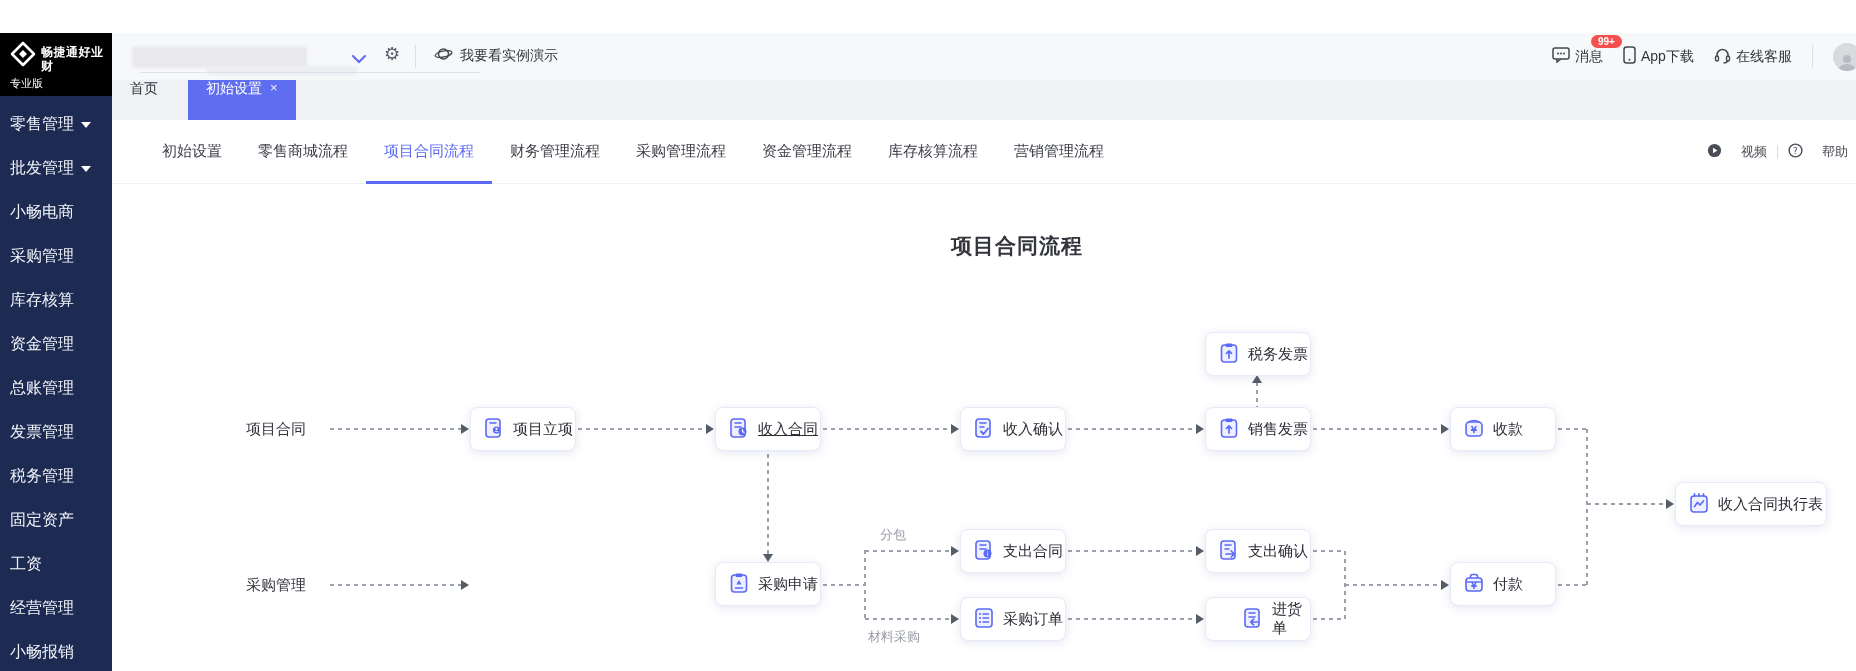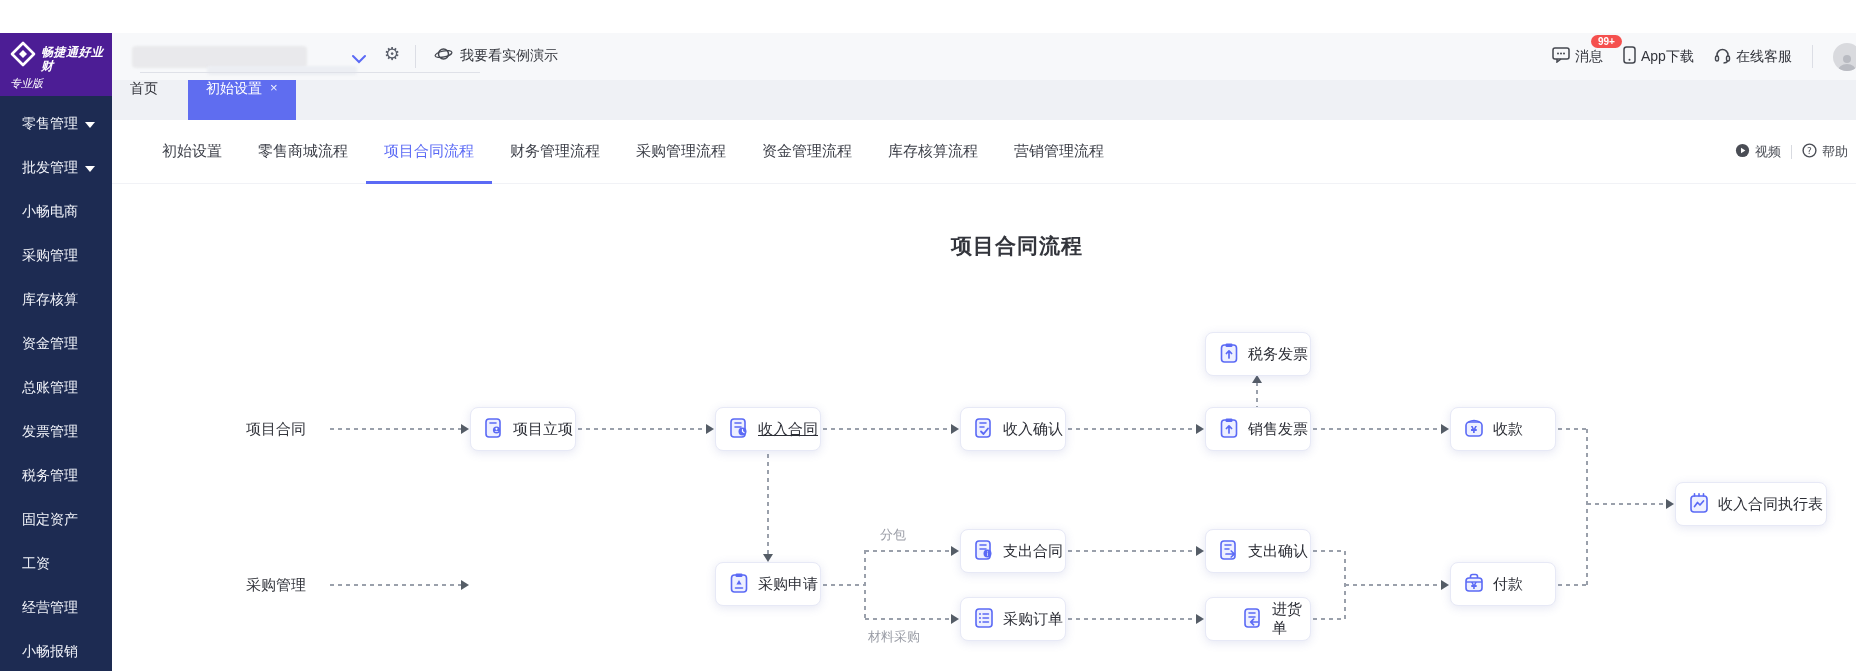--- a/index.html
+++ b/index.html
@@ -2,27 +2,27 @@
 <html><head>
 <meta charset="utf-8">
 <style>
   * { margin:0; padding:0; box-sizing:border-box; }
   html,body { width:1856px; height:671px; overflow:hidden; background:#fff;
     font-family:"Liberation Sans","DejaVu Sans",sans-serif; }
   body { position:relative; }
 
   
   .sidebar { position:absolute; left:0; top:33px; width:112px; bottom:0; background:#1d2b52; z-index:5; }
-  .logo-block { position:relative; height:63px; background:#4c1d95; padding:8px 8px 0 10px;font-style:italic; }
+  .logo-block { position:relative; height:63px; background:#000000; padding:8px 8px 0 10px; }
   .logo-row { display:flex; align-items:flex-start; gap:5px; }
   .brand-name { color:#fff; font-size:12px; font-weight:bold; line-height:14px; margin-top:4px; letter-spacing:.5px; }
   .edition { color:#fff; font-size:11px; margin-top:3px; }
   .side-menu { padding-top:6px; }
-  .side-item { height:44px; display:flex; align-items:center; padding-left:22px; gap:7px;
-    color:#f2f4fa; font-size:14px; cursor:pointer; }
+  .side-item { height:44px; display:flex; align-items:center; padding-left:10px; gap:7px;
+    color:#f2f4fa; font-size:16px; cursor:pointer; }
   .caret { width:0; height:0; border-left:5px solid transparent; border-right:5px solid transparent;
     border-top:6px solid #fff; margin-top:2px; }
 
   
   .topstrip { position:absolute; left:0; top:0; width:100%; height:33px; background:#fff; }
   .header { position:absolute; left:112px; top:33px; right:0; height:47px; background:#f7f8fa; }
   .censor1 { position:absolute; left:20px; top:13px; width:175px; height:22px; background:#e9e9ec;
     border-radius:4px; filter:blur(1px); }
   .censor2 { position:absolute; left:95px; top:33px; width:150px; height:9px; background:#eceef3;
     border-radius:3px; filter:blur(1px); }
@@ -50,21 +50,21 @@
   .content { position:absolute; left:112px; top:120px; right:0; bottom:0; background:#fff; }
   .nav-row { position:absolute; left:0; top:0; right:0; height:64px; display:flex; align-items:center;
     padding-left:32px; border-bottom:1px solid #f1f2f6; }
   .ntab { position:relative; padding:0 18px; font-size:15px; color:#3c3f48; cursor:pointer; height:64px;
     display:flex; align-items:center; }
   .ntab.active { color:#5b6af5; }
   .ntab.active::after { content:""; position:absolute; left:0; right:0; bottom:0; height:3px; background:#5b6af5; }
   .nav-right { position:absolute; right:8px; top:0; height:64px; display:flex; align-items:center; gap:10px;
     font-size:13px; color:#4a4d55; }
   .nav-right .vdiv { width:1px; height:14px; background:#d8dae0; }
-  .nav-link { display:flex; align-items:center; gap:5px; cursor:pointer; white-space:nowrap; }
+  .nav-link { display:flex; align-items:center; gap:19px; cursor:pointer; white-space:nowrap; }
 
   .flow-title { position:absolute; left:905px; top:112px; transform:translateX(-50%); font-size:21px;
     color:#33353c; font-weight:600; letter-spacing:1px; }
 
   
   .node { position:absolute; width:106px; height:44px; background:#fff; border:1px solid #e7e9f6;
     border-radius:8px; box-shadow:0 2px 10px rgba(93,106,180,.16); display:flex; align-items:center;
     padding-left:12px; gap:8px; font-size:15px; color:#2c2e36; cursor:pointer; }
   .node.wide { width:152px; }
   .flow-label { position:absolute; font-size:15px; color:#33353c; font-weight:500; }

